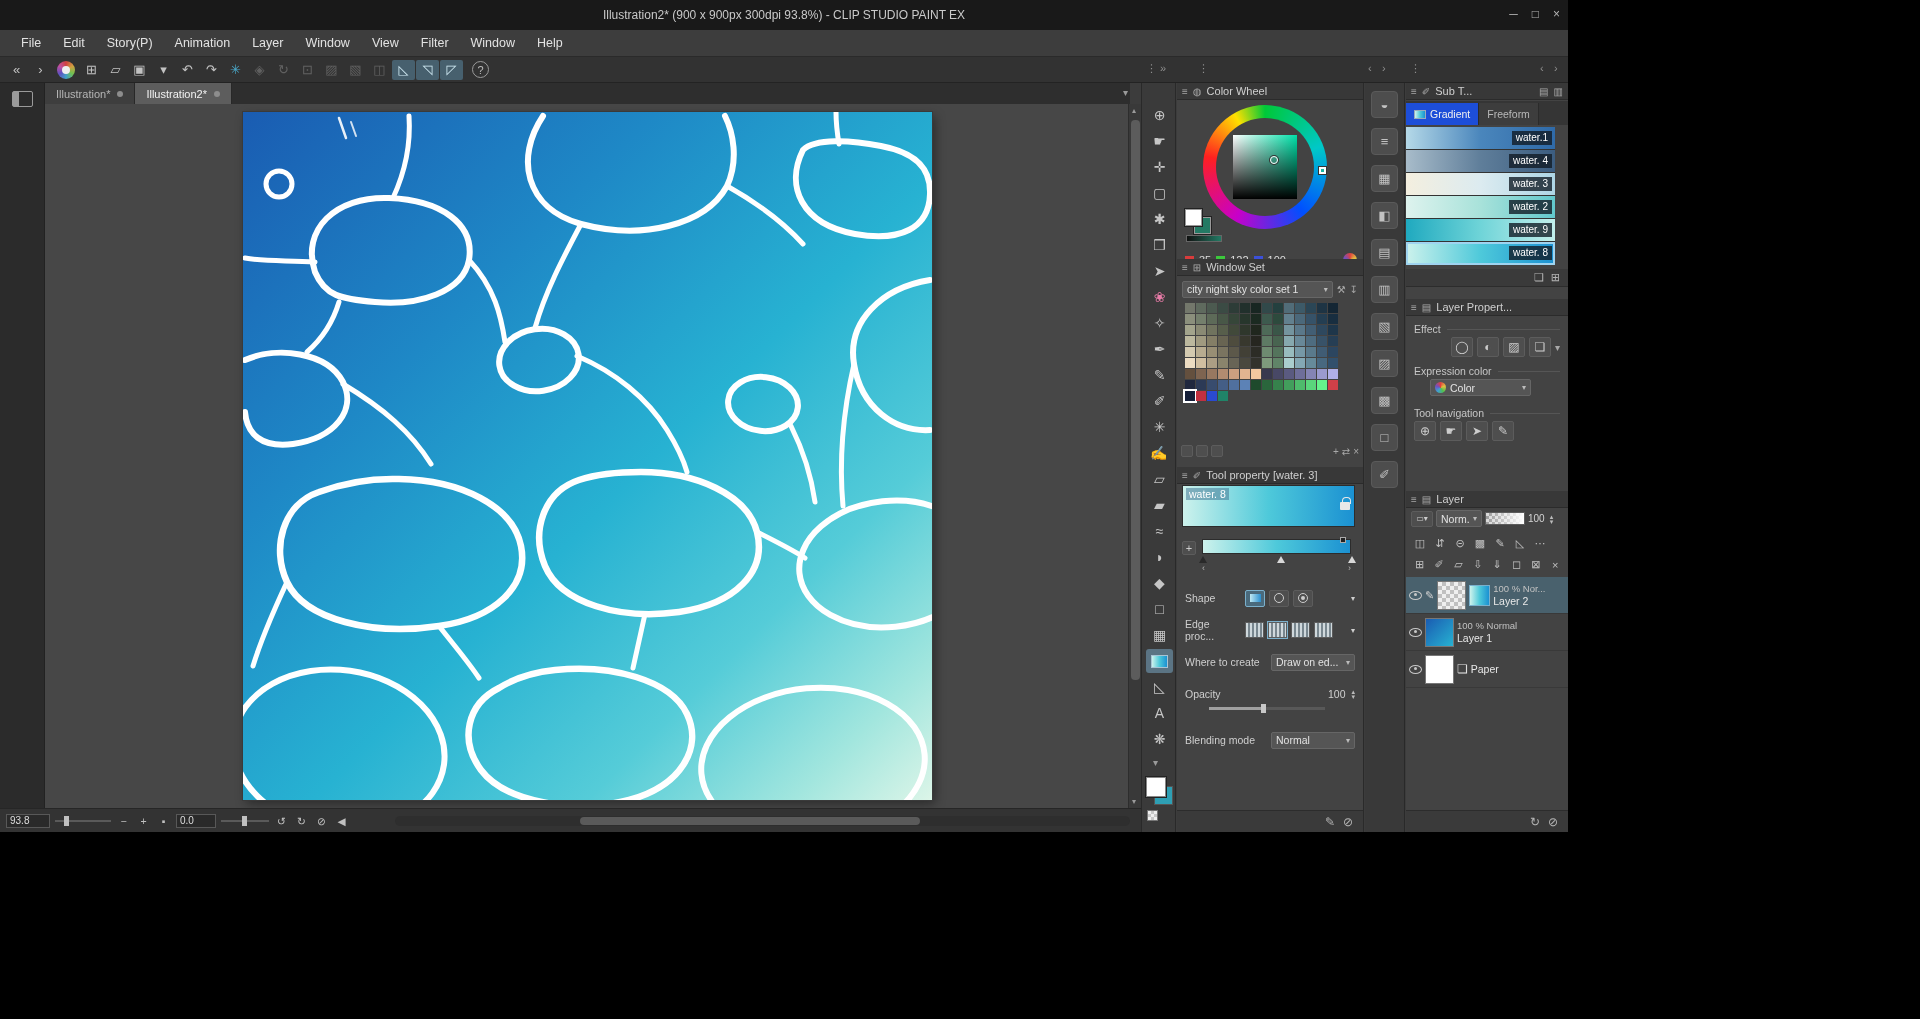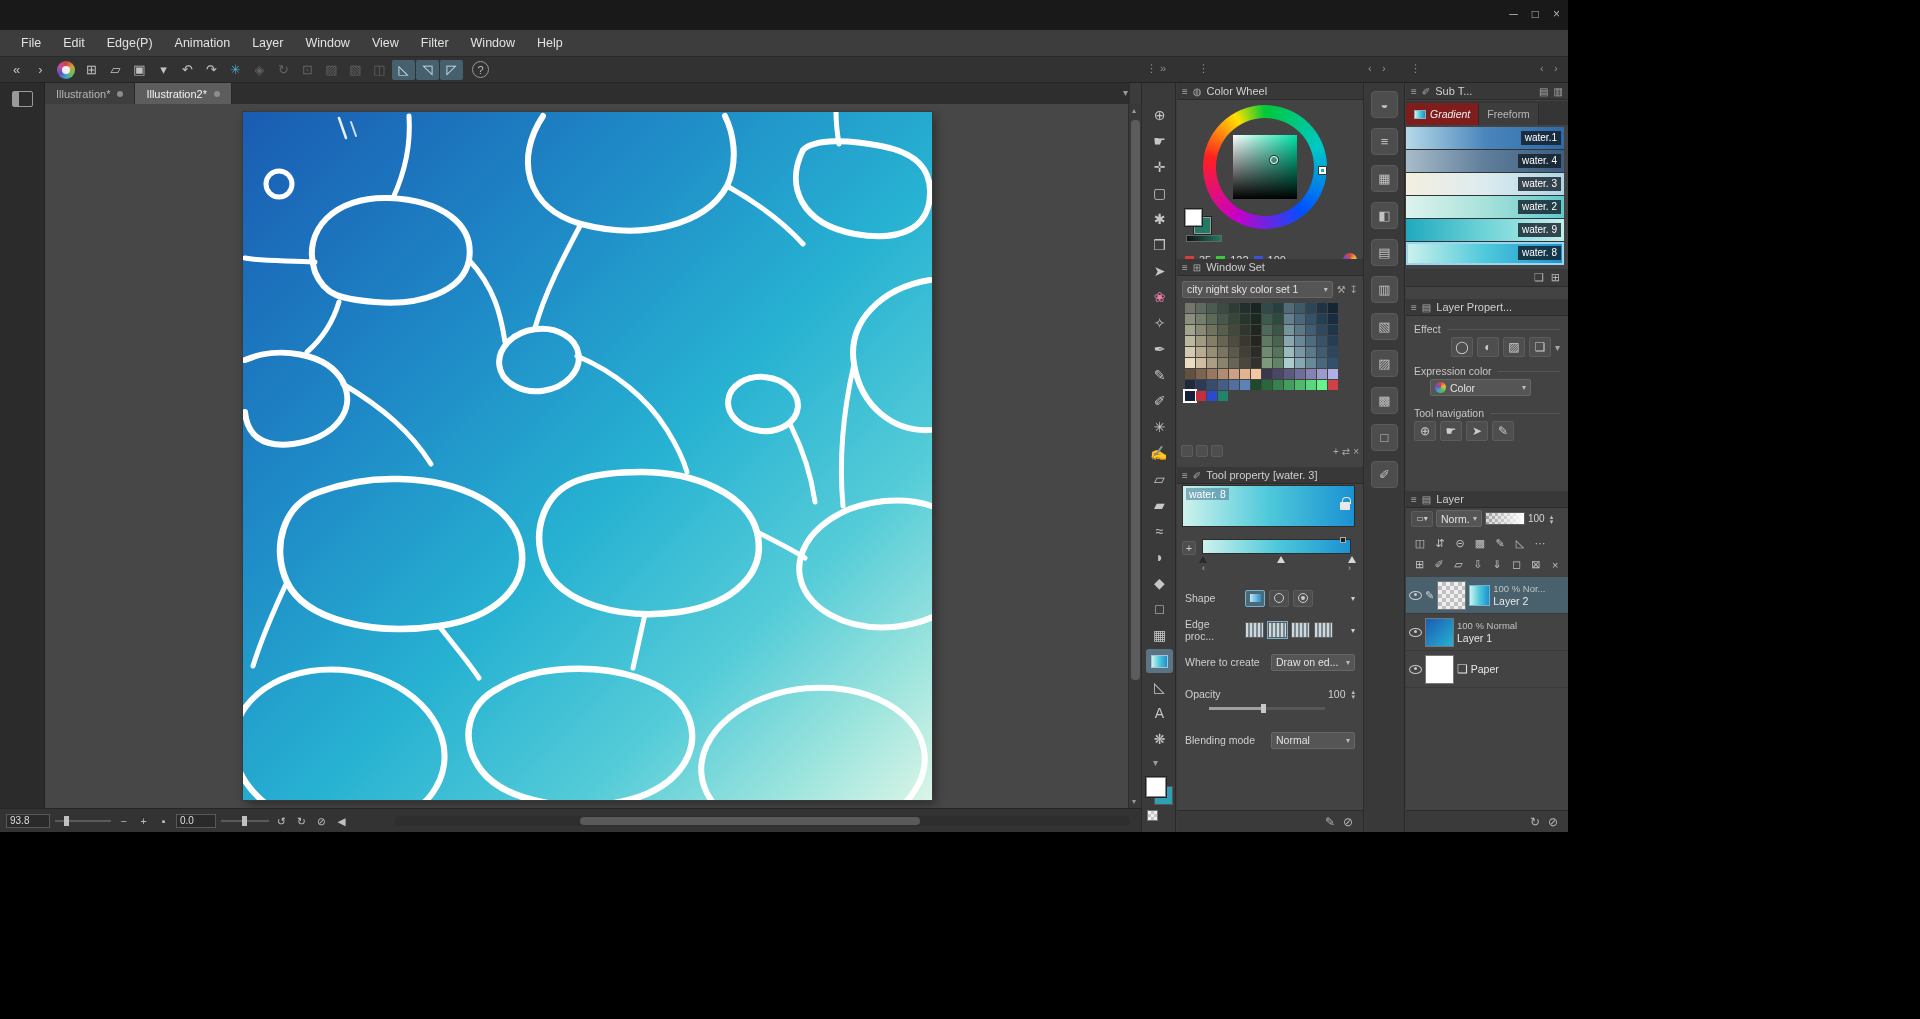--- a/index.html
+++ b/index.html
@@ -98,23 +98,23 @@
   .slider-thumb{position:absolute;left:45%;top:-3px;width:5px;height:9px;background:#c8c8c8;}
   .stepper{display:flex;flex-direction:column;line-height:5px;font-size:7px;color:#bbb;margin-left:2px;}
   .p-bottom{position:absolute;left:0;right:0;bottom:0;height:22px;background:#3a3a3a;border-top:1px solid #2c2c2c;display:flex;align-items:center;justify-content:flex-end;gap:8px;padding:0 10px;color:#b5b5b5;font-size:12px;}
   
   #midstrip{position:absolute;left:1365px;top:83px;width:40px;bottom:0;background:#393939;border-right:1px solid #292929;}
   .ms-btn{position:absolute;left:6px;width:27px;height:27px;border-radius:4px;background:#4d4d4d;border:1px solid #5a5a5a;display:flex;align-items:center;justify-content:center;color:#c2c2c2;font-size:13px;}
   
   #panel2{left:1406px;width:162px;}
   .st-tabs{position:absolute;left:0;top:18px;right:0;height:24px;background:#353535;display:flex;align-items:flex-end;}
   .st-tab{height:22px;display:flex;align-items:center;gap:4px;padding:0 8px;font-size:10.5px;background:#3d3d3d;color:#b8b8b8;border-right:1px solid #2b2b2b;}
-  .st-tab.active{background:#7f1d1d;color:#f0f0f0;font-style:italic;}
+  .st-tab.active{background:#1d4ed8;color:#f0f0f0;}
   .st-tab .tic{width:12px;height:9px;border:1px solid #9ab;}
-  .st-list{position:absolute;left:0;top:44px;right:4px;}
+  .st-list{position:absolute;left:0;top:44px;right:13px;}
   .st-row{position:relative;height:23px;border-bottom:1px solid #333;}
   .st-row .lab{position:absolute;right:3px;top:4px;background:rgba(18,28,38,.8);color:#fff;font-size:10px;padding:0 4px;line-height:14px;}
   .st-row.selected{outline:2px solid #9fd4f0;outline-offset:-2px;}
   .st-bottom{position:absolute;left:0;top:186px;right:0;height:18px;background:#3a3a3a;border-bottom:1px solid #2c2c2c;display:flex;align-items:center;justify-content:flex-end;gap:7px;padding:0 8px;color:#b5b5b5;font-size:11px;}
   .lp-iconrow{position:absolute;left:8px;right:8px;display:flex;align-items:center;gap:4px;}
   .lp-iconrow .icon-btn{width:22px;height:20px;font-size:12px;}
   .expr-circle{width:11px;height:11px;border-radius:50%;background:conic-gradient(#e04040,#e0c040,#50c050,#40a0d0,#7050c0,#e04040);}
   
   .lyr-controls{position:absolute;left:5px;right:4px;top:426px;height:19px;display:flex;align-items:center;gap:3px;}
   .opa-bar{width:40px;height:13px;border:1px solid #5c5c5c;background:linear-gradient(to right,rgba(255,255,255,0),#fff),repeating-conic-gradient(#9a9a9a 0% 25%,#d8d8d8 0% 50%) 0 0/6px 6px;}
@@ -142,31 +142,32 @@
   .sb-btn{width:15px;text-align:center;color:#c0c0c0;}
   #hscroll{position:absolute;left:395px;top:7px;width:735px;height:10px;background:#2e2e2e;border-radius:5px;}
   #hscroll .th{position:absolute;left:185px;width:340px;top:1px;height:8px;background:#5a5a5a;border-radius:4px;}
 </style>
 </head>
 <body>
 
 <div id="window">
 
   <div id="titlebar">
+    <span class="title">Illustration2* (900 x 900px 300dpi 93.8%)  - CLIP STUDIO PAINT EX</span>
     <span class="win-controls">
       <span>─</span>
       <span>□</span>
       <span>×</span>
     </span>
   </div>
 
   <div id="menubar">
       <span class="menu-item">File</span>
       <span class="menu-item">Edit</span>
-      <span class="menu-item">Edge(P)</span>
+      <span class="menu-item">Story(P)</span>
       <span class="menu-item">Animation</span>
       <span class="menu-item">Layer</span>
       <span class="menu-item">Window</span>
       <span class="menu-item">View</span>
       <span class="menu-item">Filter</span>
       <span class="menu-item">Window</span>
       <span class="menu-item">Help</span>
     </div>
 
   <div id="toolbar">

